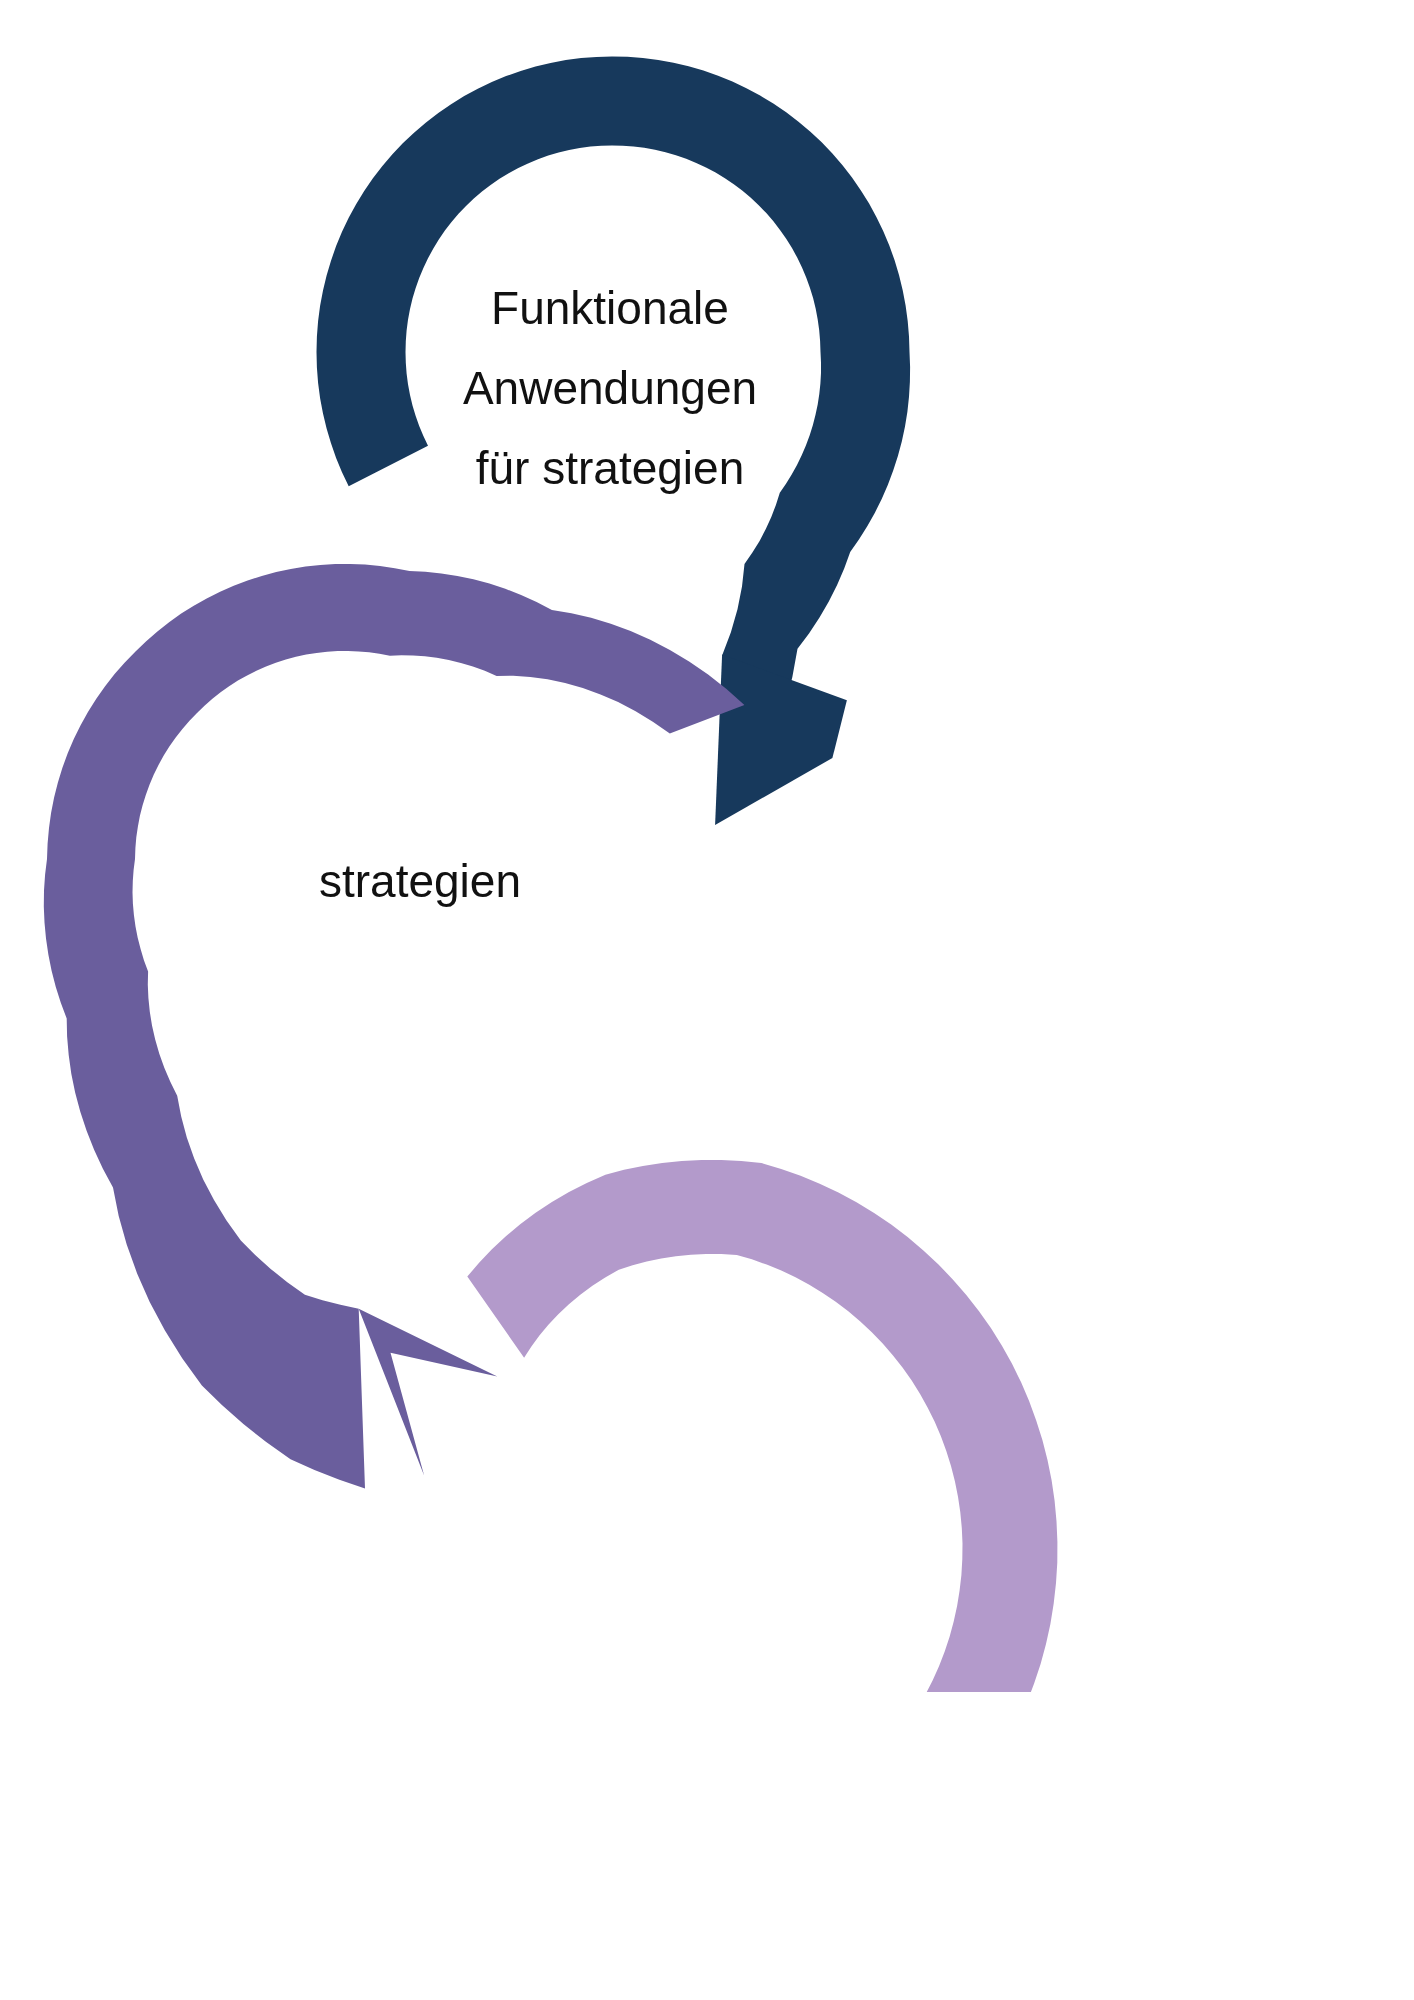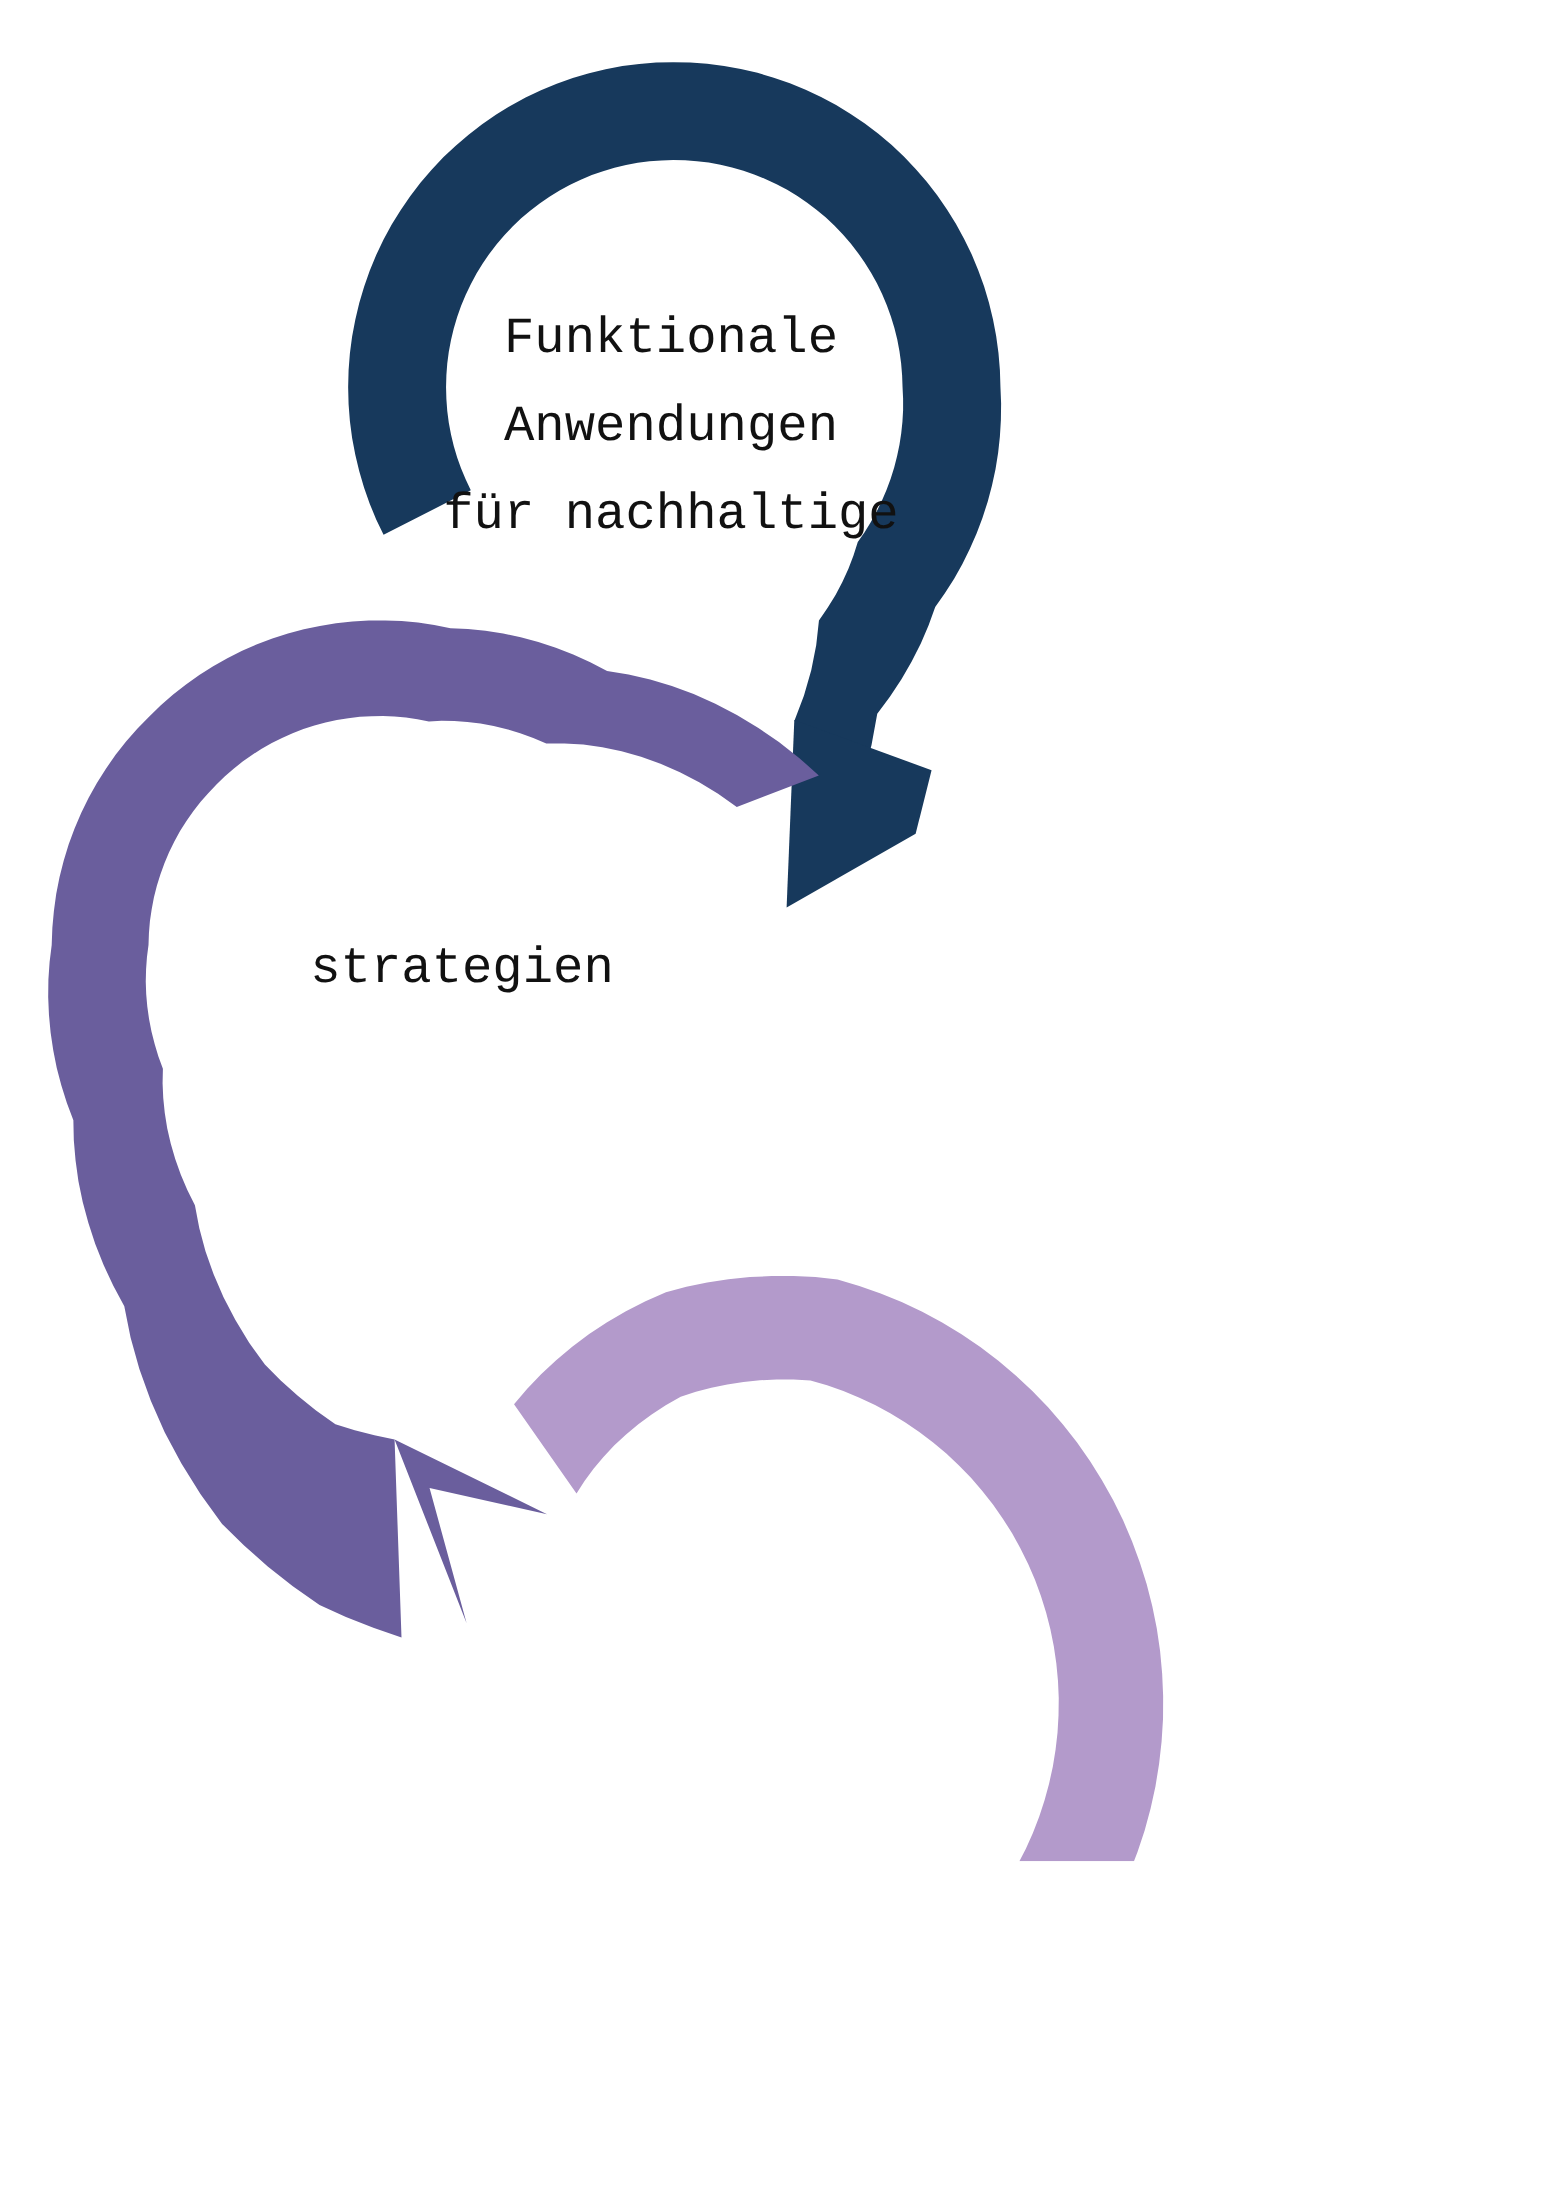--- a/index.html
+++ b/index.html
@@ -1,21 +1,21 @@
 <!DOCTYPE html>
 <html><head>
 <meta charset="utf-8">
 <style>
   html,body{margin:0;padding:0;background:#fff;}
   .stage{
     position:relative;
     width:1414px;height:1692px;
     background:#ffffff;
     overflow:hidden;
-    font-family:Liberation Mono, monospace;
+    font-family:Liberation Sans, sans-serif;
   }
   .stage svg{position:absolute;left:0;top:0;}
   .ring-label{
     position:absolute;
     text-align:center;
     font-size:46px;
     font-weight:400;
     color:#111111;
     letter-spacing:0px;
   }
@@ -40,21 +40,21 @@
     </g>
     <g>
       <path id="band-2" fill="#B39ACB" d="M467.3,1276.6L479.1,1262.7L491.9,1249.3L505.6,1236.5L520.2,1224.3L535.6,1212.8L551.9,1202.0L569.0,1192.0L586.8,1182.9L605.4,1174.7L624.0,1169.8L642.9,1165.9L662.2,1163.0L681.7,1161.0L701.5,1160.0L721.4,1160.0L741.3,1161.0L761.4,1163.1L781.2,1169.0L800.6,1175.8L819.7,1183.7L838.4,1192.5L856.5,1202.3L874.1,1213.0L891.2,1224.6L907.6,1237.1L923.4,1250.4L938.5,1264.5L952.8,1279.4L966.3,1294.9L979.0,1311.2L990.9,1328.1L1001.8,1345.6L1011.9,1363.6L1021.0,1382.1L1029.1,1401.1L1036.2,1420.4L1042.4,1440.1L1047.5,1460.1L1051.6,1480.3L1054.6,1500.7L1056.5,1521.3L1057.4,1541.9L1057.3,1562.5L1056.0,1583.1L1053.7,1603.6L1050.4,1624.0L1046.0,1644.1L1040.6,1664.0L1034.1,1683.6L1026.7,1702.9L1018.2,1721.7L1008.8,1740.1L998.5,1757.9L987.3,1775.2L975.2,1791.9L962.2,1808.0L948.4,1823.3L933.9,1838.0L918.6,1851.8L902.6,1864.9L886.0,1877.1L868.7,1888.4L850.9,1898.8L832.6,1908.3L813.8,1916.9L794.6,1924.4L778.1,1935.7L760.7,1946.2L742.6,1955.9L723.9,1964.8L704.4,1972.8L684.4,1979.9L663.7,1986.1L642.6,1991.2L621.2,2000.4L598.9,2008.5L575.7,2015.6L551.8,2021.4L527.2,2026.0L501.9,2029.3L542.1,1905.6L560.5,1904.6L578.5,1902.7L596.1,1899.8L613.3,1896.1L630.0,1891.6L646.2,1886.3L662.4,1882.3L678.1,1877.6L693.4,1872.2L708.2,1866.0L722.5,1859.2L736.3,1851.8L749.5,1843.7L762.1,1835.1L776.8,1829.4L791.1,1822.9L805.1,1815.6L818.6,1807.7L831.8,1799.1L844.4,1789.7L856.6,1779.8L868.3,1769.2L879.4,1758.1L889.9,1746.4L899.7,1734.2L909.0,1721.4L917.5,1708.2L925.4,1694.6L932.6,1680.6L939.0,1666.3L944.7,1651.6L949.6,1636.7L953.7,1621.5L957.1,1606.1L959.6,1590.6L961.4,1575.0L962.3,1559.3L962.5,1543.6L961.8,1527.9L960.3,1512.2L958.0,1496.7L954.9,1481.2L951.0,1466.0L946.3,1451.0L940.9,1436.2L934.7,1421.8L927.7,1407.7L920.1,1393.9L911.7,1380.6L902.7,1367.7L893.0,1355.4L882.7,1343.5L871.8,1332.2L860.3,1321.4L848.3,1311.3L835.7,1301.8L822.7,1292.9L809.3,1284.8L795.5,1277.3L781.3,1270.6L766.7,1264.6L751.9,1259.3L736.8,1254.9L721.4,1254.0L706.0,1254.0L690.9,1254.8L675.9,1256.3L661.2,1258.6L646.7,1261.6L632.6,1265.3L618.8,1269.7L605.2,1277.5L592.4,1285.8L580.3,1294.8L568.9,1304.3L558.3,1314.2L548.6,1324.6L539.6,1335.3L531.4,1346.4L524.1,1357.7Z"></path>
       <polygon id="head-2" fill="#B39ACB" points="542.1,1905.6 522.5,2092.4 525.7,2010.4 430.1,1960.1"></polygon>
     </g>
   </svg>
 
   <div class="ring-label" id="label-0">
     <div class="label-line">Funktionale</div>
     <div class="label-line">Anwendungen</div>
-    <div class="label-line">für nachhaltige</div>
+    <div class="label-line">für strategien</div>
   </div>
 
   <div class="ring-label" id="label-1">
     <div class="label-line">strategien</div>
   </div>
 
 
 </div>
 
 </body></html>

